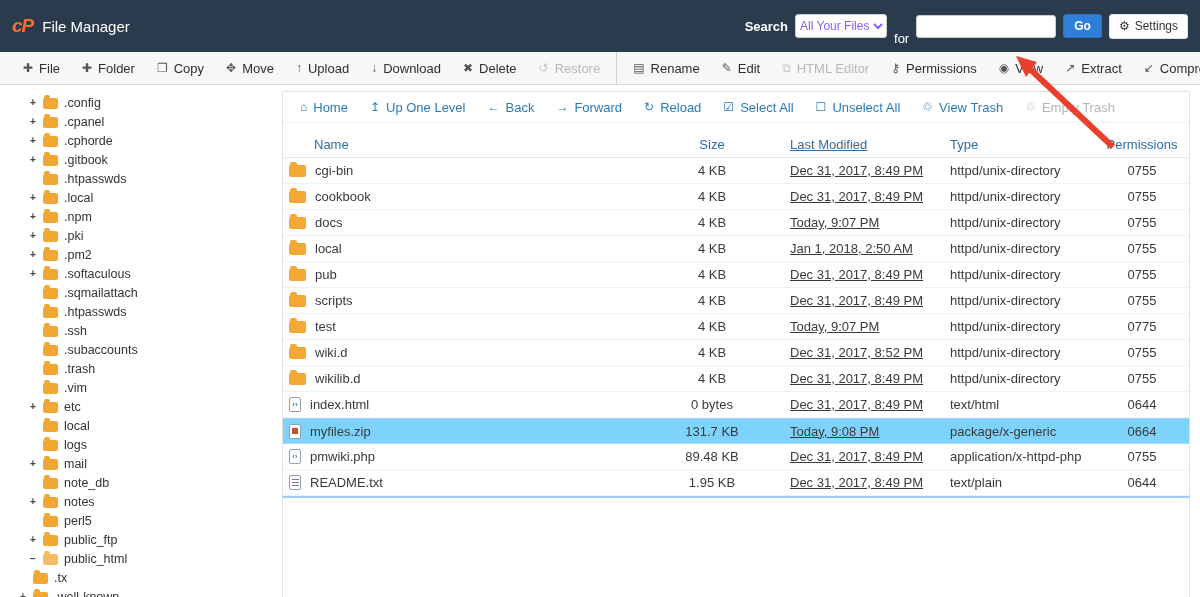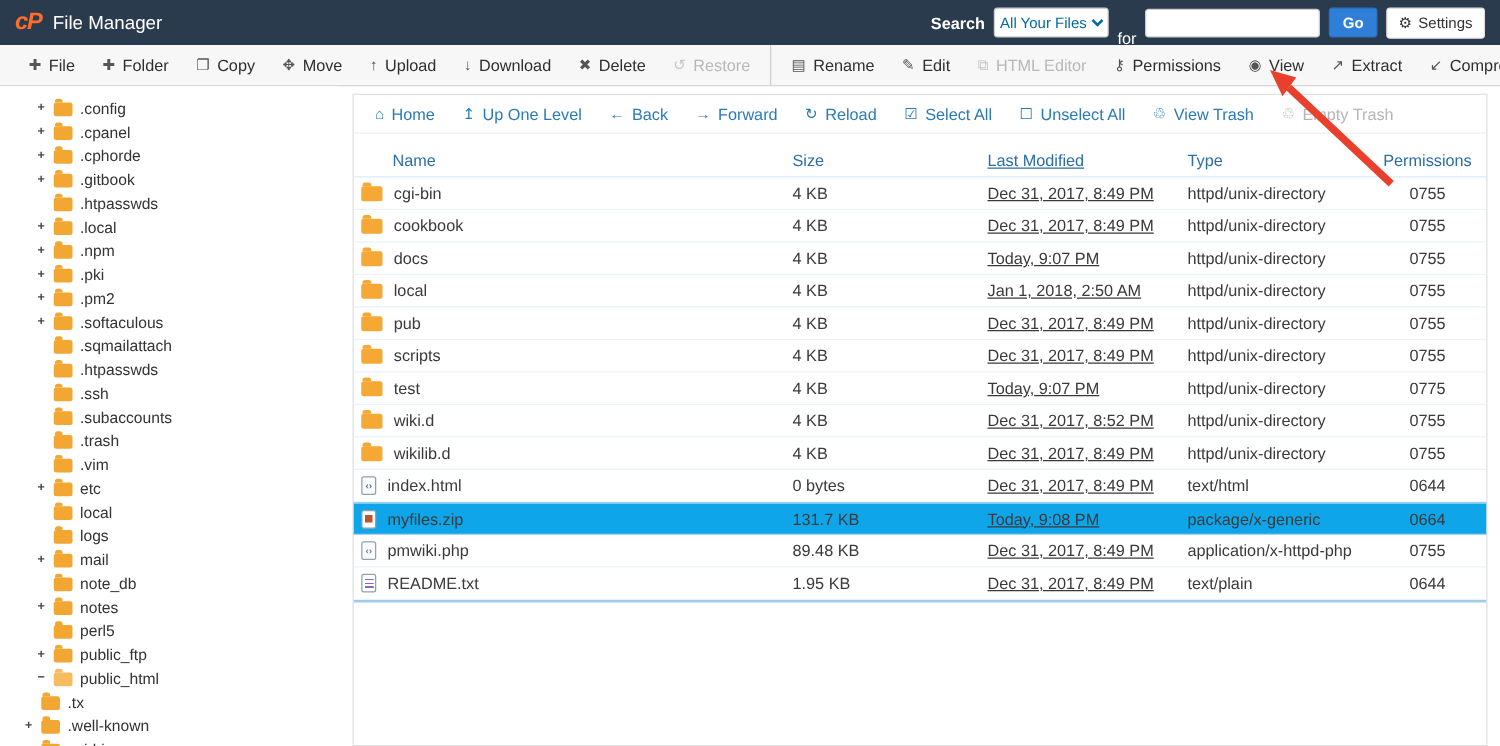--- a/index.html
+++ b/index.html
@@ -2,29 +2,29 @@
 <html><head>
 <meta charset="utf-8">
 <title>File Manager</title>
 <style>
   * { margin:0; padding:0; box-sizing:border-box; }
   html,body { width:1200px; height:597px; overflow:hidden; background:#fff;
     font-family:"Liberation Sans", sans-serif; font-size:13px; color:#333; }
   .page { position:relative; width:1200px; height:597px; }
 
   
-  .header { height:36px; background:#2b3b4e; display:flex; align-items:center;
+  .header { height:52px; background:#2b3b4e; display:flex; align-items:center;
     padding:16px 12px; color:#fff; }
   .logo { color:#ff6c2c; font-weight:bold; font-style:italic; font-size:19px;
     margin-right:9px; letter-spacing:-1px; }
   .app-title { font-size:15px; font-weight:normal; }
   .header-right { margin-left:auto; display:flex; align-items:center; gap:7px; }
   .search-label { font-weight:bold; font-size:13px;text-align:center; }
   .scope-select { height:24px; font-size:12px; border:1px solid #ccc; border-radius:3px;
-    background:#fff; color:#0369a1; max-width:105px; }
+    background:#fff; color:#8b5cf6; max-width:105px; }
   .for-label { font-size:13px;margin-top:25px; }
   .search-input { height:23px; width:140px; border:1px solid #ccc; border-radius:3px;
     padding:0 6px; font-size:12px; }
   .go-btn { background:#2f7ed8; color:#fff; border:1px solid #2a71c2; height:24px;
     padding:0 10px; border-radius:3px; font-size:12px; cursor:pointer;font-weight:bold; }
   .settings-btn { background:#fff; color:#333; border:1px solid #e2e2e2; height:25px;
     padding:0 9px; border-radius:3px; font-size:12px; cursor:pointer;
     display:flex; align-items:center; gap:5px; }
 
   
@@ -60,28 +60,28 @@
   .nav-item { color:#2a7ab9; display:flex; align-items:center; gap:6px; padding:0 11px;
     font-size:13px; cursor:pointer; white-space:nowrap; }
   .nav-item .nicon { font-size:12px; }
   .nav-item.disabled { color:#b5b5b5; cursor:default; }
 
   
   .thead { display:flex; align-items:center; height:27px; margin-top:8px;
     font-size:13px; color:#2a6da9; border-bottom:1px solid #d9ebf8; }
   .col-name { flex:1; display:flex; align-items:center; gap:9px; padding-left:6px; min-width:0; }
   .thead .col-name { padding-left:31px; }
-  .col-size { width:156px; flex:none; }
+  .col-size { width:156px; flex:none; text-align:center; }
   .col-modified { width:160px; flex:none; text-align:left;text-decoration:underline; }
   .col-type { width:145px; flex:none; text-align:left; }
   .col-perms { width:94px; flex:none; text-align:center; }
   .tbody { border-bottom:2px solid #9fcbec; }
   .row { display:flex; align-items:center; height:26px; font-size:13px; color:#3a3a3a;
     border-bottom:1px solid #e9f3fb; cursor:pointer; }
-  .row.selected { background:#0ea5e9; border-top:1px solid #aad3f1;
+  .row.selected { background:#7dd3fc; border-top:1px solid #aad3f1;
     border-bottom:1px solid #aad3f1; }
 
   
   .cellicon { flex:none; }
   .folder-icon { width:17px; height:12px; background:#f5a833; border-radius:2px; position:relative; }
   .folder-icon::before { content:""; position:absolute; top:-3px; left:1px; width:7px;
     height:3px; background:#f5a833; border-radius:2px 2px 0 0; }
   .html-file-icon,.php-file-icon,.archive-file-icon,.text-file-icon { width:12px; height:15px;
     background:#fdfdfd; border:1px solid #8fa1ad; border-radius:2px;
     display:flex; align-items:center; justify-content:center; }

